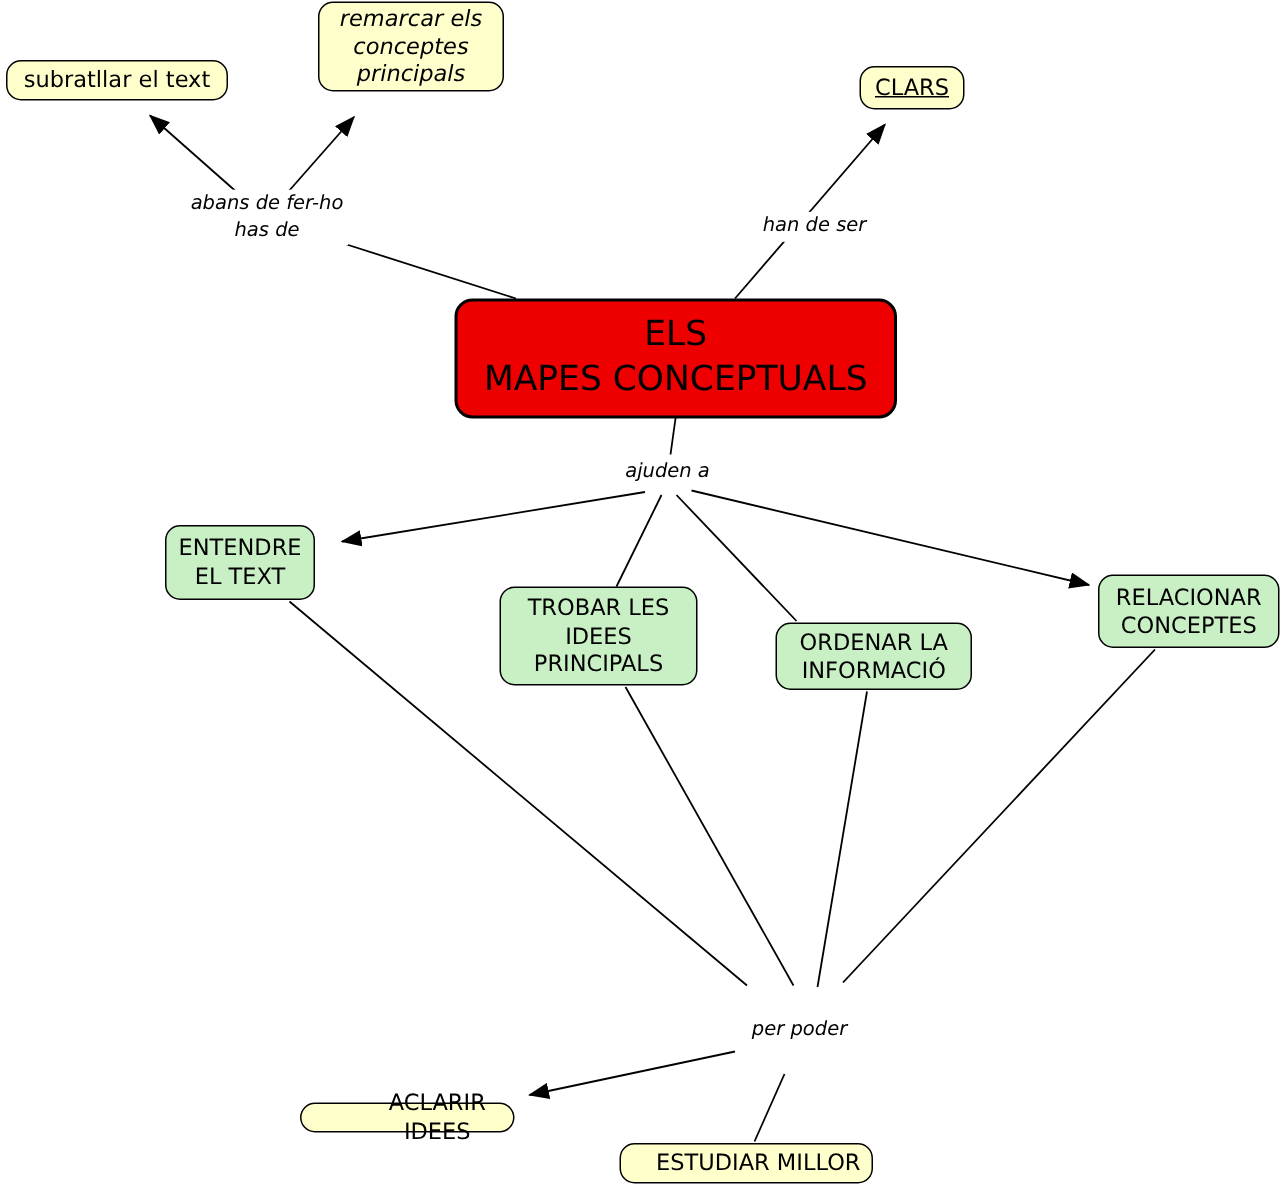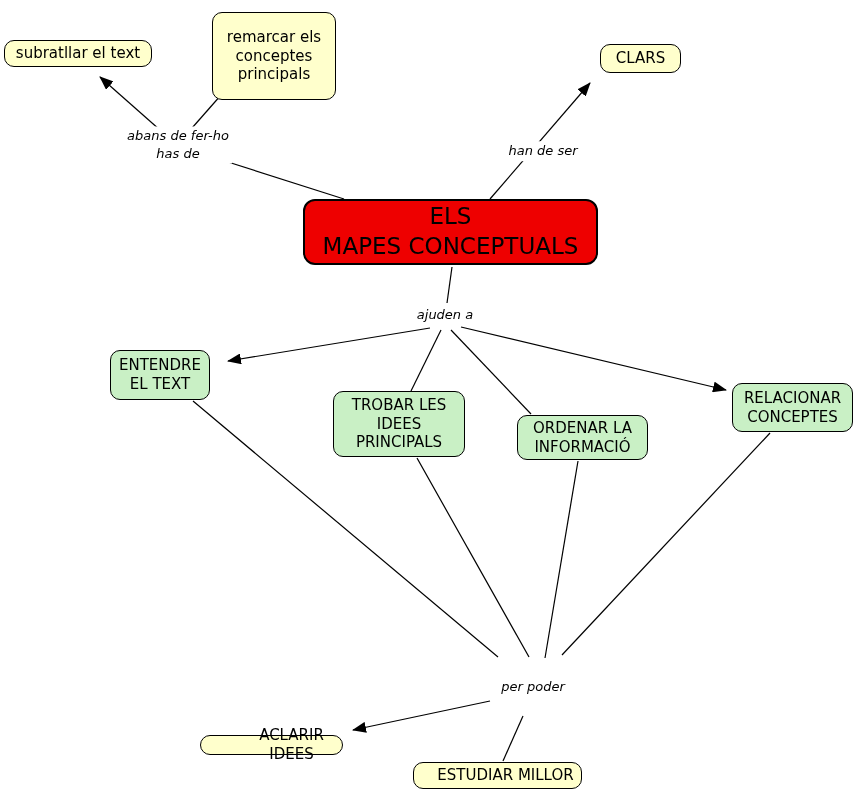--- a/index.html
+++ b/index.html
@@ -78,25 +78,25 @@
     <line class="edge" x1="523" y1="716" x2="503" y2="761"></line>
   </svg>
 
   <div class="link-label" style="left:178px;top:145px;">abans de fer-ho
 has de</div>
   <div class="link-label" style="left:543px;top:151px;">han de ser</div>
   <div class="link-label" style="left:445px;top:315px;">ajuden a</div>
   <div class="link-label" style="left:533px;top:687px;">per poder</div>
 
   <div class="node yellow" style="left:4px;top:40px;width:148px;height:27px;">subratllar el text</div>
-  <div class="node yellow" style="left:212px;top:12px;width:124px;height:88px;">remarcar els
+  <div class="node yellow" style="left:212px;top:1px;width:124px;height:60px;font-style:italic;">remarcar els
 conceptes
 principals</div>
-  <div class="node yellow" style="left:600px;top:44px;width:81px;height:29px;">CLARS</div>
-  <div class="node red" style="left:303px;top:199px;width:295px;height:66px;">ELS
+  <div class="node yellow" style="left:573px;top:44px;width:70px;height:29px;text-decoration:underline;">CLARS</div>
+  <div class="node red" style="left:303px;top:199px;width:295px;height:80px;">ELS
 MAPES CONCEPTUALS</div>
   <div class="node green" style="left:110px;top:350px;width:100px;height:50px;">ENTENDRE
 EL TEXT</div>
   <div class="node green" style="left:333px;top:391px;width:132px;height:66px;">TROBAR LES
 IDEES
 PRINCIPALS</div>
   <div class="node green" style="left:517px;top:415px;width:131px;height:45px;">ORDENAR LA
 INFORMACIÓ</div>
   <div class="node green" style="left:732px;top:383px;width:121px;height:49px;">RELACIONAR
 CONCEPTES</div>

